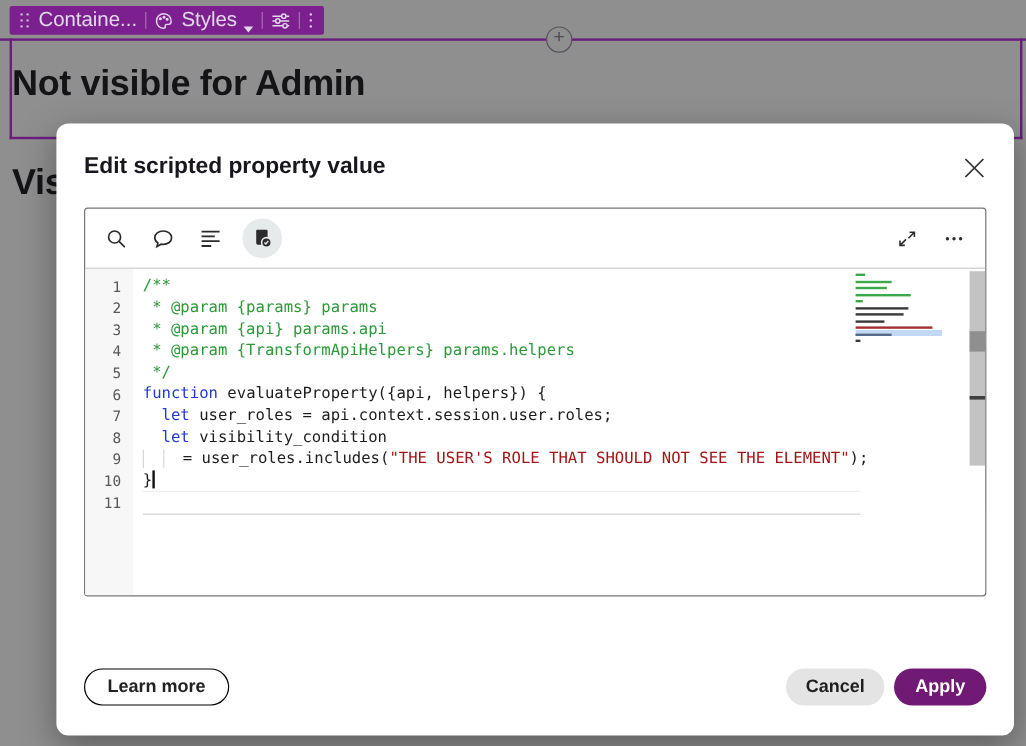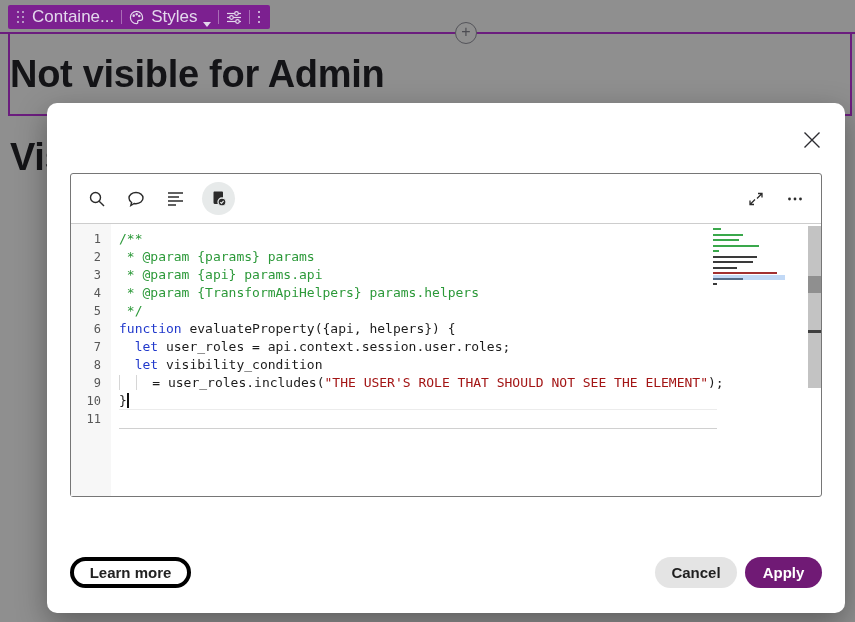--- a/index.html
+++ b/index.html
@@ -24,21 +24,21 @@
   .kebab i { width:2.5px; height:2.5px; border-radius:50%; background:#e3d8ec; }
   .b-top    { position:absolute; left:0;   top:32px;  width:855px; height:2px;  background:#6b1d7e; }
   .b-left   { position:absolute; left:8px; top:32px;  width:2px;   height:84px; background:#6b1d7e; }
   .b-bottom { position:absolute; left:8px; top:114px; width:844px; height:2px;  background:#6b1d7e; }
   .b-right  { position:absolute; left:850px; top:32px; width:2px;  height:84px; background:#6b1d7e; }
   .insert-btn {
     position:absolute; left:455px; top:22px; width:22px; height:22px;
     border:1.5px solid #54545a; border-radius:50%; background:#8f8f8f;
     color:#4c4c52; font-size:16px; line-height:18px; text-align:center; font-weight:400;
   }
-  .h-behind { position:absolute; left:10px; color:#141417; font-weight:800; font-size:38px; letter-spacing:-.3px; }
+  .h-behind { position:absolute; left:10px; color:#141417; font-weight:800; font-size:30px; letter-spacing:-.3px; }
   .h1 { top:53px; } .h2 { top:136px; }
   
   .modal {
     position:absolute; left:47px; top:103px; width:798px; height:510px;
     background:#ffffff; border-radius:10px;
     box-shadow:0 10px 30px rgba(0,0,0,.35);
   }
   .modal-title { position:absolute; left:23px; top:25px; font-size:19px; font-weight:700; color:#17171d; }
   .close-btn { position:absolute; right:23px; top:27px; width:20px; height:20px; cursor:pointer; }
   
@@ -70,21 +70,21 @@
   .mm-g  { background:#3aa84b; }
   .mm-bk { background:#3a3a3a; }
   .mm-rd { background:#a33030; }
   .mm-band { position:absolute; right:36px; top:51px; width:72px; height:5px; background:rgba(120,170,235,.45); }
   .vscroll { position:absolute; left:737px; top:2px; width:13px; height:162px; background:#c3c3c3; }
   .vthumb { position:absolute; left:0; top:50px; width:13px; height:17px; background:#8f8f8f; }
   .vmark  { position:absolute; left:0; top:104px; width:13px; height:3px; background:#3f3f3f; }
   
   .btn { position:absolute; height:31px; border-radius:16px; font-family:"Liberation Sans",sans-serif;
     font-size:15px; font-weight:700; display:flex; align-items:center; justify-content:center; cursor:pointer; border:none; }
-  .btn-learn  { left:23px;  top:454px; width:121px; background:#fff; border:4px solid #000000; color:#222; }
+  .btn-learn  { left:23px;  top:454px; width:121px; background:#fff; border:1px solid #000000; color:#222; }
   .btn-cancel { left:608px; top:454px; width:82px; background:#e4e4e4; color:#1f1f1f;text-align:right; }
   .btn-apply  { left:698px; top:454px; width:77px; background:#701a75; color:#fff; }
   svg { display:block; }
 </style>
 </head>
 <body>
 
 <div class="page">
 
   <div class="cmp-toolbar">
@@ -132,20 +132,21 @@
   <div class="b-top"></div>
   <div class="b-left"></div>
   <div class="b-bottom"></div>
   <div class="b-right"></div>
   <div class="insert-btn">+</div>
 
   <div class="h-behind h1">Not visible for Admin</div>
   <div class="h-behind h2">Vis</div>
 
   <div class="modal">
+    <div class="modal-title">Edit scripted property value</div>
     <div class="close-btn">
       <svg width="20" height="20" viewBox="0 0 20 20" stroke="#2c2c31" stroke-width="1.4">
           <path d="M2.5 2.5 L17.5 17.5 M17.5 2.5 L2.5 17.5"></path>
         </svg>
     </div>
 
     <div class="editor">
       <div class="ed-toolbar">
         <span class="icon-btn">
           <svg width="18" height="18" viewBox="0 0 18 18" fill="none" stroke="#2b2b2b" stroke-width="1.4">

